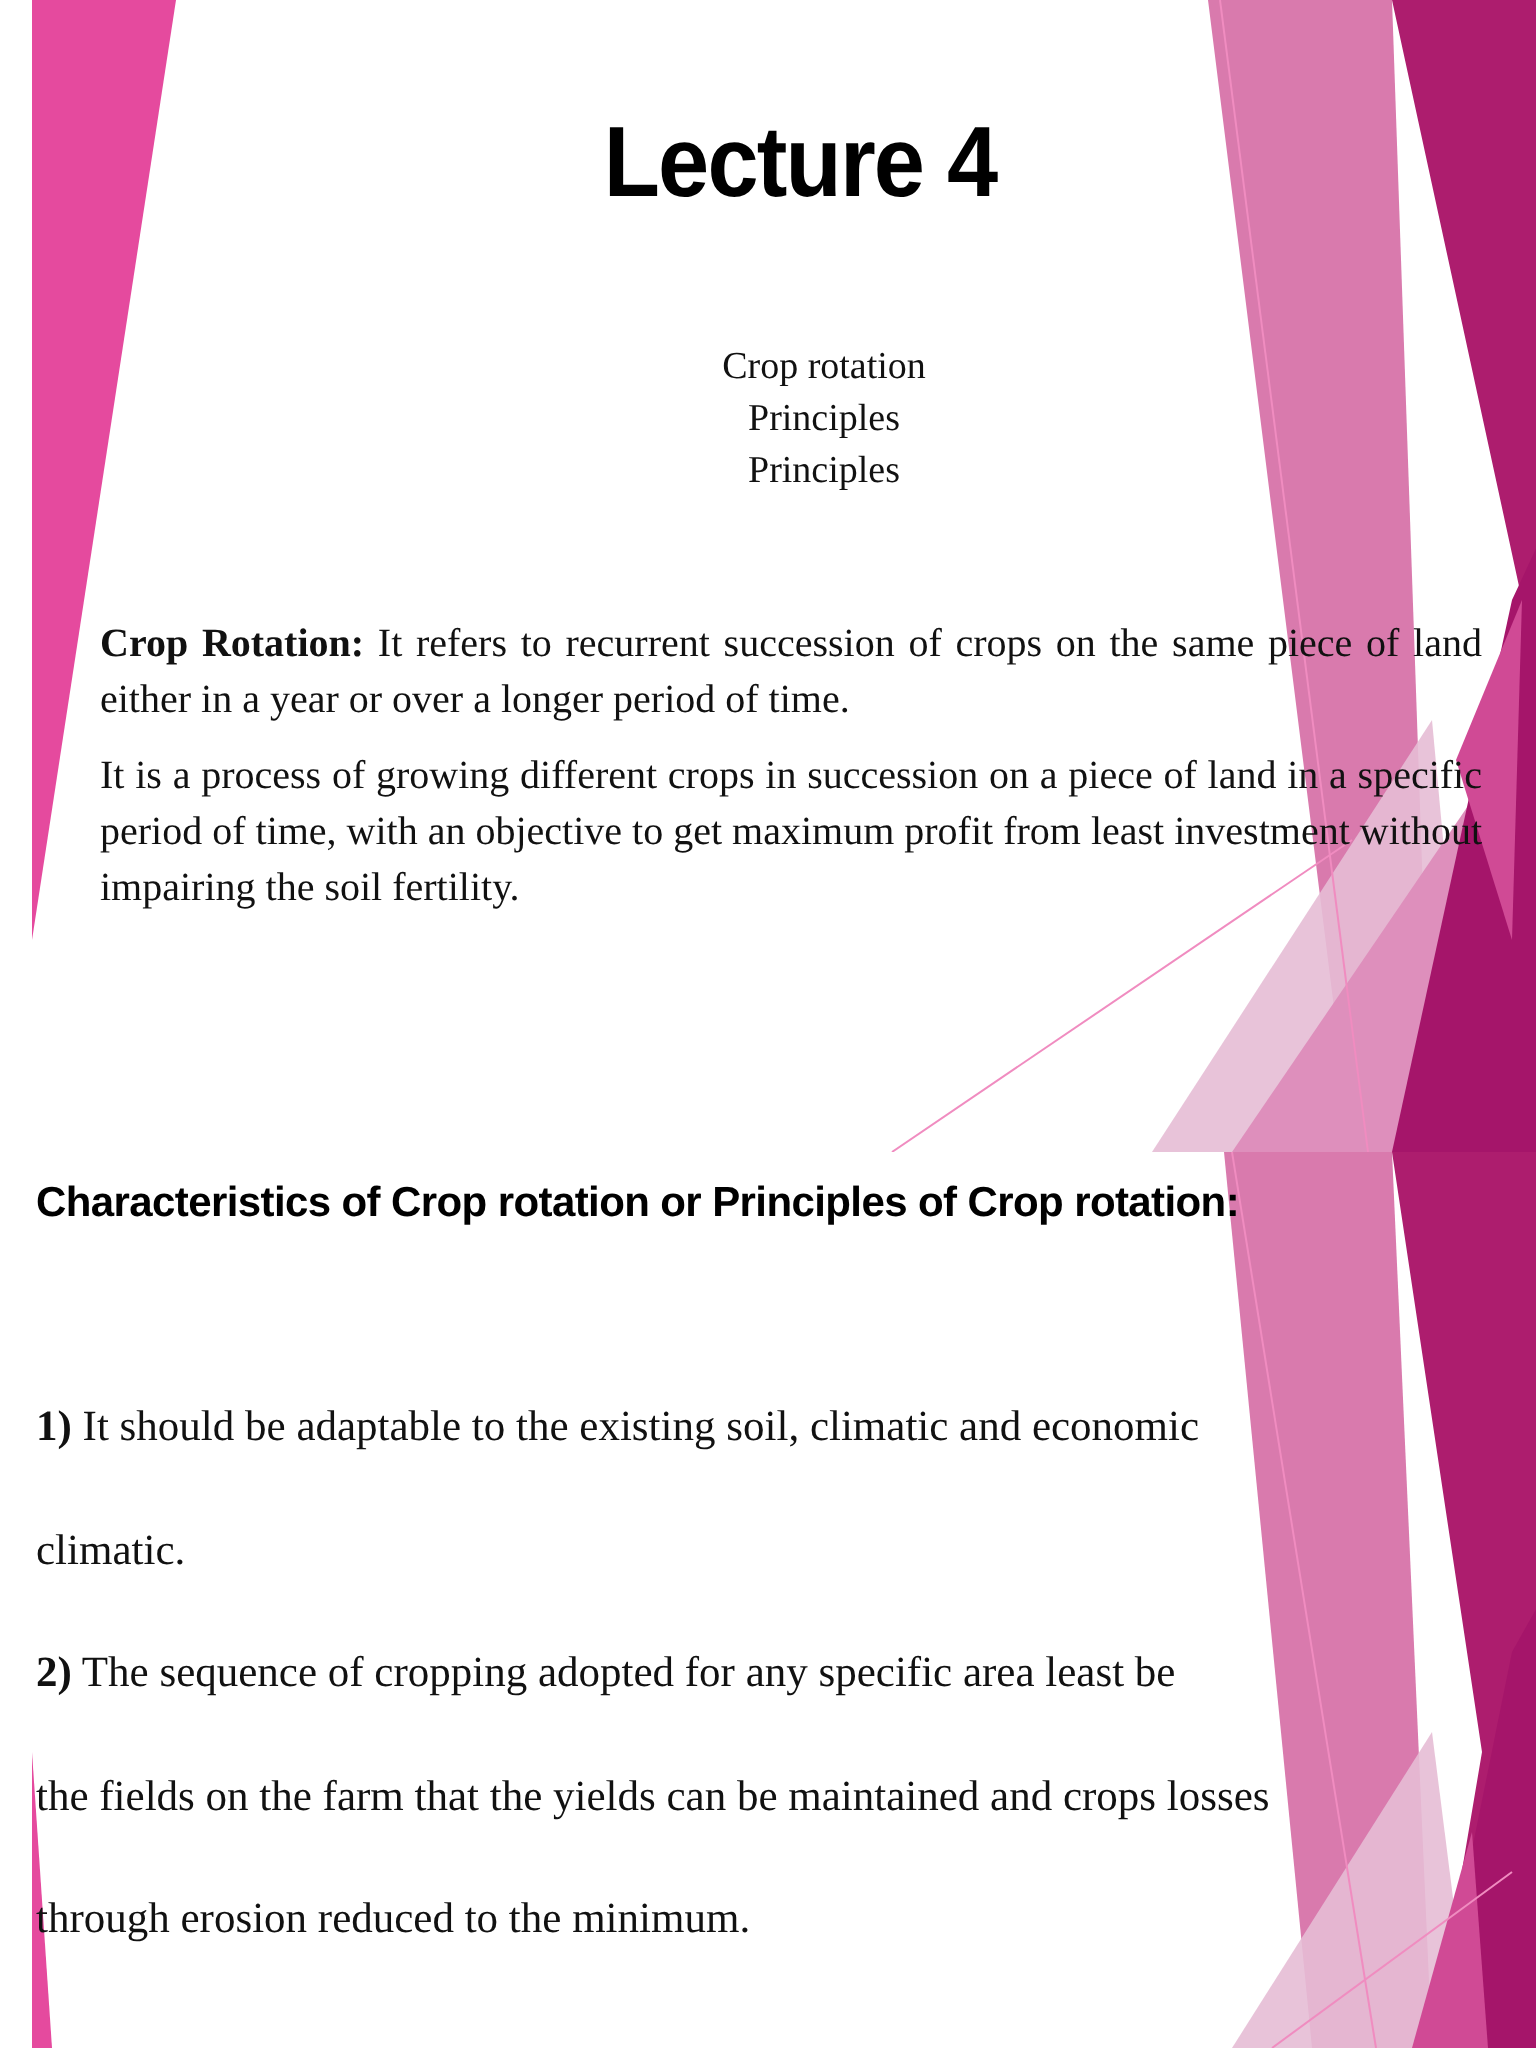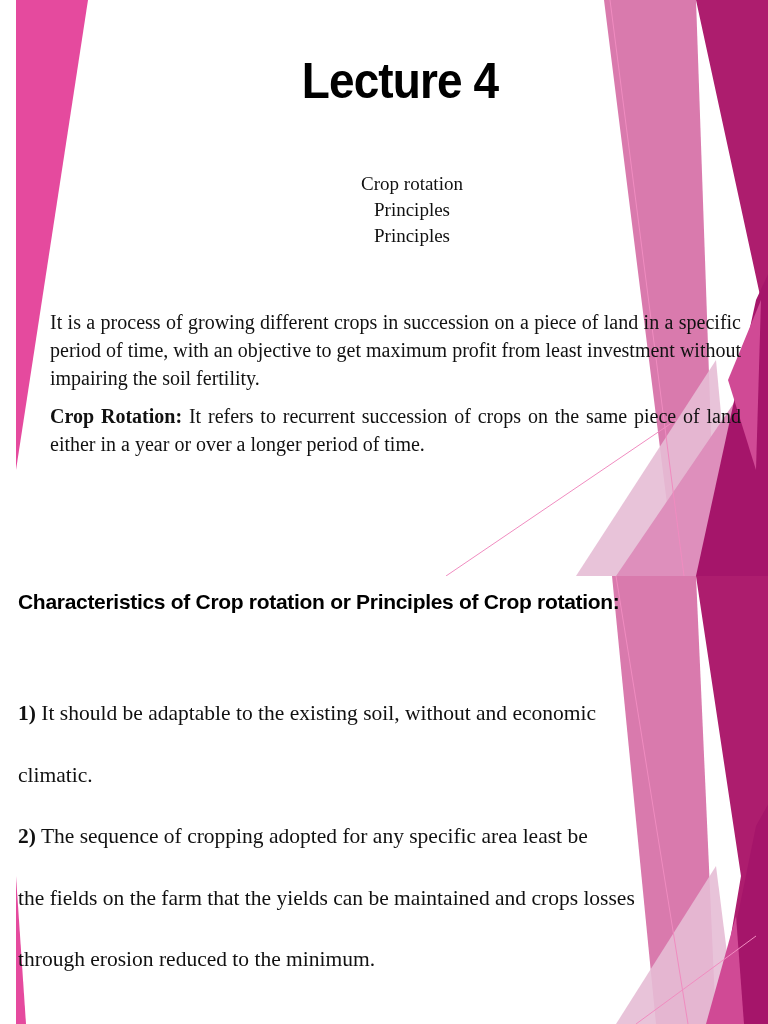--- a/index.html
+++ b/index.html
@@ -63,39 +63,39 @@
 
   <div class="title">Lecture 4</div>
 
   <div class="subtitles serif">
     <div>Crop rotation</div>
     <div>Principles</div>
     <div>Principles</div>
   </div>
 
   <div class="definition serif">
+    <p><b>Crop Rotation:</b><span> It refers to recurrent succession of crops on the same piece of land either in a year or over a longer period of time.</span></p>
     <p>It is a process of growing different crops in succession on a piece of land in a specific period of time, with an objective to get maximum profit from least investment without impairing the soil fertility.</p>
-    <p><b>Crop Rotation:</b><span> It refers to recurrent succession of crops on the same piece of land either in a year or over a longer period of time.</span></p>
   </div>
 </div>
 
 <div class="slide" id="slide2">
   <svg class="bg" width="768" height="448" viewBox="0 0 768 448">
     <polygon points="0,300 10,448 0,448" fill="#e54a9e"></polygon>
     <polygon points="596,0 680,0 700,448 640,448" fill="#d97aad"></polygon>
     <polygon points="600,448 700,290 720,448" fill="#e6bcd5" opacity="0.9"></polygon>
     <polygon points="680,0 768,0 768,448 700,448 725,300" fill="#ad1d6e"></polygon>
     <polygon points="700,448 740,250 768,200 768,448" fill="#a5156a"></polygon>
     <polygon points="690,448 720,340 728,448" fill="#d04a95"></polygon>
     <line x1="600" y1="0" x2="672" y2="448" stroke="#f08cc0" stroke-width="1"></line>
     <line x1="620" y1="448" x2="740" y2="360" stroke="#f08cc0" stroke-width="1"></line>
   </svg>
 </div>
 
 <div class="heading2">Characteristics of Crop rotation or Principles of Crop rotation:</div>
 
 <div class="points serif">
-  <span class="line"><b>1)</b><span> It should be adaptable to the existing soil, without and economic</span></span>
+  <span class="line"><b>1)</b><span> It should be adaptable to the existing soil, climatic and economic</span></span>
   <span class="line">climatic.</span>
   <span class="line"><b>2)</b><span> The sequence of cropping adopted for any specific area least be</span></span>
   <span class="line">the fields on the farm that the yields can be maintained and crops losses</span>
   <span class="line">through erosion reduced to the minimum.</span>
 </div>
 
 </body></html>

